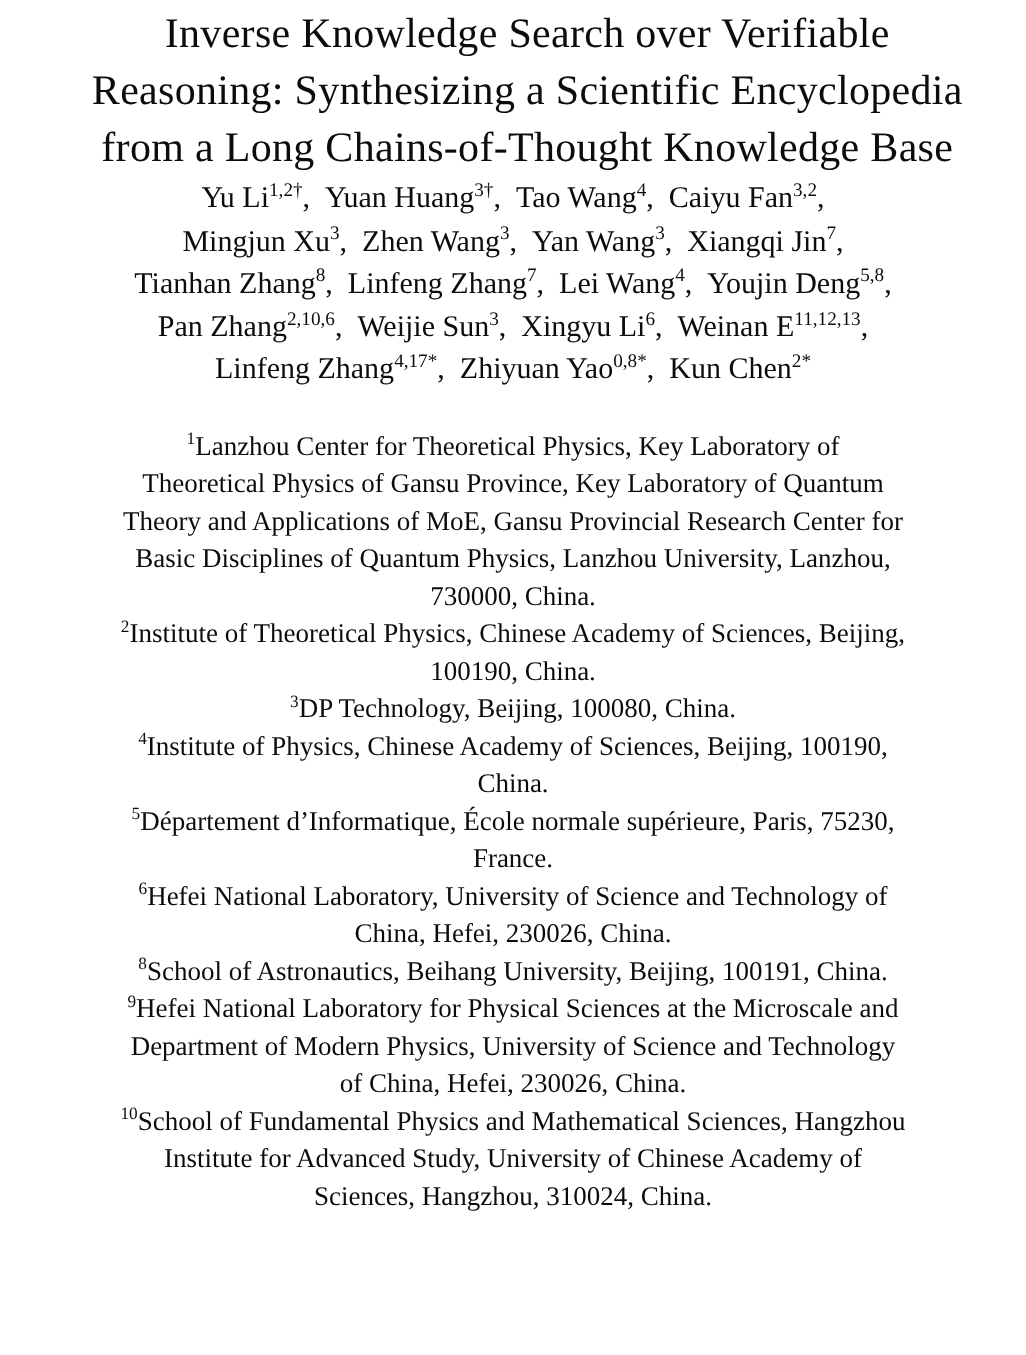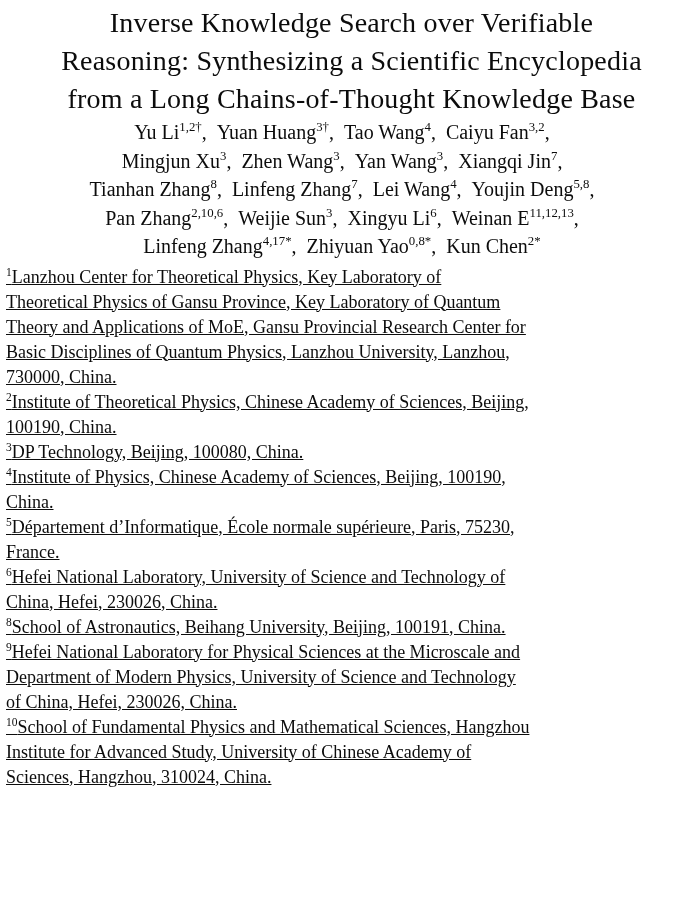--- a/index.html
+++ b/index.html
@@ -22,25 +22,25 @@
     letter-spacing: 0.2px;
     margin-left: 19px;
   }
   .authors-block {
     font-size: 20px;
     line-height: 28.5px;
     text-align: center;
   }
   .authors-block .author { white-space: nowrap; }
   .affiliations-block {
-    margin-top: 4px;
+    margin-top: 24px;
     font-size: 18px;
     line-height: 25px;
+    text-align: center;
     padding: 0 6px;
-    text-decoration: underline;
   }
   .affiliation { margin: 0; }
   sup {
     font-size: 64%;
     line-height: 0;
     vertical-align: super;
   }
 </style>
 </head>
 <body>

